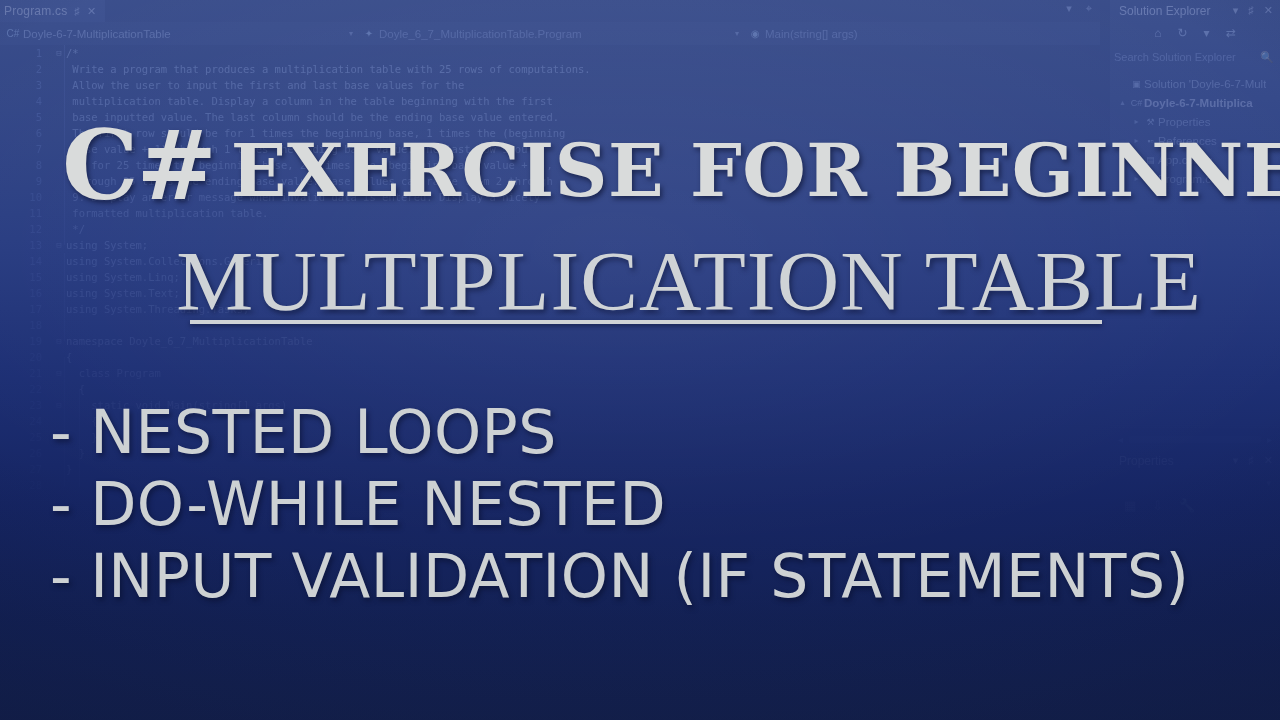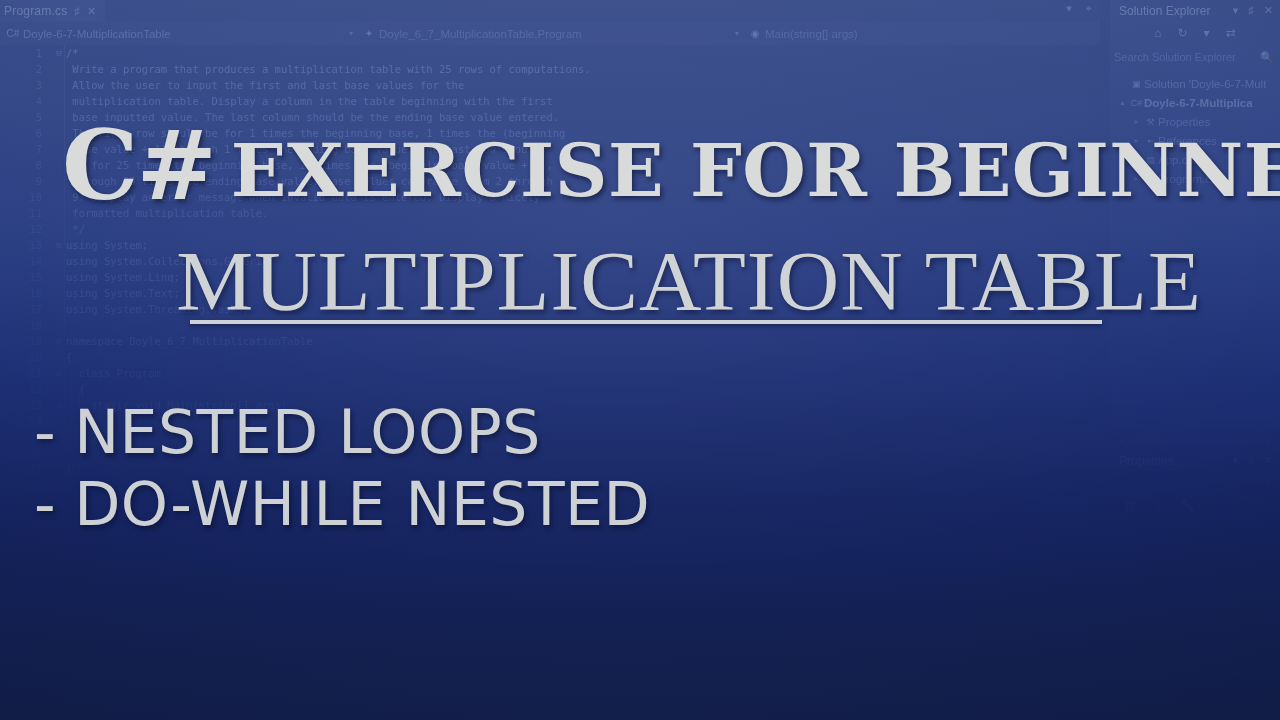--- a/index.html
+++ b/index.html
@@ -243,21 +243,21 @@
   .subtitle-rule {
     position: absolute;
     left: 190px; top: 320px;
     width: 912px; height: 4px;
     background: #cfd3d6;
     box-shadow: 0 2px 4px rgba(5,10,35,0.5);
   }
 
   .bullets {
     position: absolute;
-    left: 34px; top: 396px;
+    left: 50px; top: 396px;
     width: 1210px;
   }
   .bullet {
     color: #cdd1d3;
     font-family: "DejaVu Sans", "Liberation Sans", sans-serif;
     font-weight: normal;
     font-size: 60px;
     line-height: 72px;
     letter-spacing: 0.5px;
     white-space: nowrap;
@@ -394,15 +394,16 @@
     <div class="title-main">
       <span class="cs">C#</span><span class="rest">EXERCISE FOR BEGINNERS</span>
     </div>
 
     <div class="subtitle">MULTIPLICATION TABLE</div>
     <div class="subtitle-rule"></div>
 
     <div class="bullets">
         <div class="bullet"><span class="dash">-</span><span>NESTED LOOPS</span></div>
         <div class="bullet"><span class="dash">-</span><span>DO-WHILE NESTED</span></div>
+        <div class="bullet"><span class="dash">-</span><span>INPUT VALIDATION (IF STATEMENTS)</span></div>
       </div>
   </div>
 </div>
 
 </body></html>

